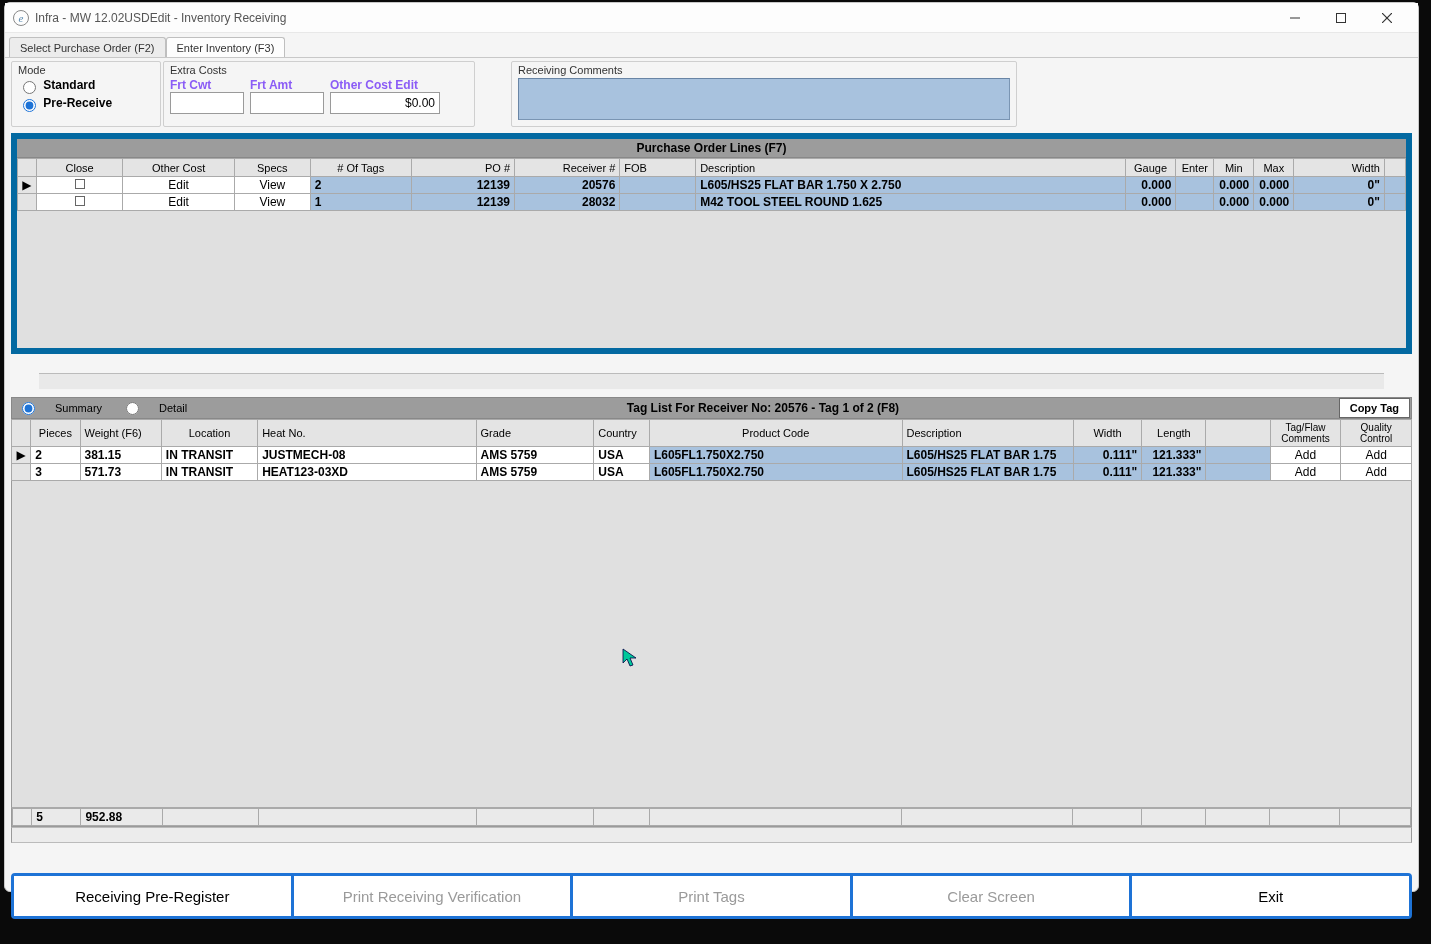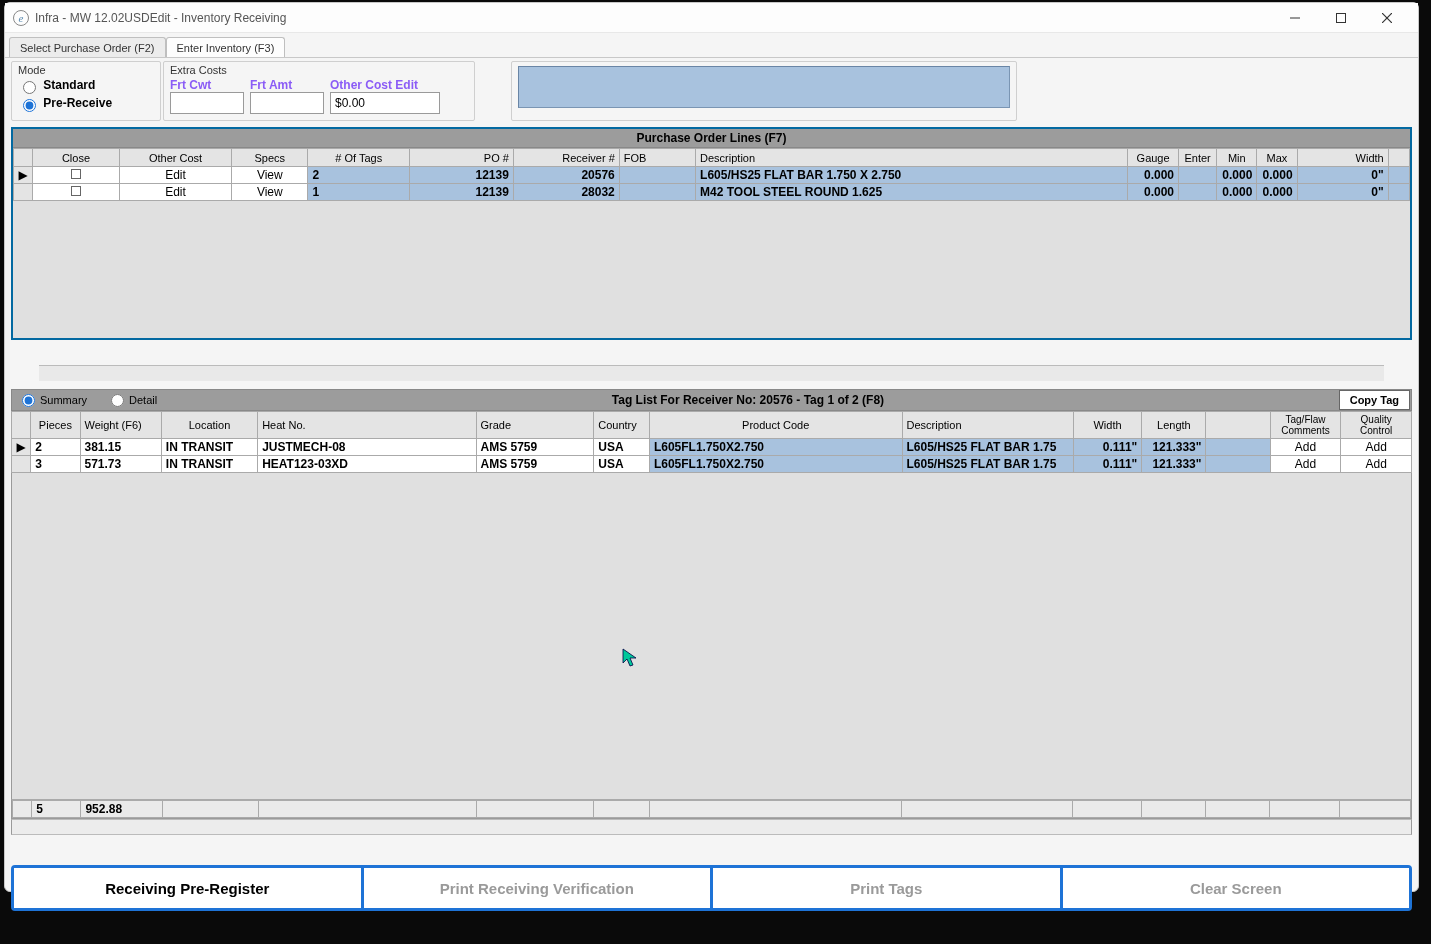--- a/index.html
+++ b/index.html
@@ -103,35 +103,35 @@
   .extra-fields { display: flex; gap: 6px; margin-top: 2px; }
   .ef { display: flex; flex-direction: column; }
   .ef-label { font-size: 12px; font-weight: bold; color: #8b5cf6; }
   .ef input {
     width: 74px; height: 22px;
     border: 1px solid #9a9a9a;
     background: #fff;
     padding: 2px 4px;
     font-size: 12px;
   }
-  .ef.cost input { width: 110px; }
+  .ef.cost input { width: 110px; text-align: right; }
   .rc-group { flex: 0 0 506px; margin-left: 34px; }
   .rc-box {
     margin-top: 2px;
     height: 42px;
     background: #a8c2de;
     border: 1px solid #7a95b3;
     border-left: 1px solid #6985a5;
     border-top: 1px solid #6985a5;
   }
   
   .grid-wrap {
-    border: 2px solid #0369a1;
+    border: 6px solid #0369a1;
     background: #0f172a;
-    margin-bottom: 25px;
+    margin-bottom: 19px;
   }
   .grid-title {
     background: #9c9c9c;
     color: #000;
     font-weight: bold;
     font-size: 12px;
     text-align: center;
     padding: 2px 0;
     border-bottom: 1px solid #888;
   }
@@ -183,21 +183,21 @@
   
   .taglist-header {
     display:flex;
     align-items:center;
     background:#9c9c9c;
     border:1px solid #888;
     height:22px;
     font-size:12px;
   }
   .tl-radios { display:flex; gap:24px; padding-left:10px; align-items:center;}
-  .tl-radios label { font-size:11px; display:flex; align-items:center; gap:5px;}
+  .tl-radios label { font-size:11px; display:flex; align-items:center; gap:20px;}
   .tl-radios input[type=radio]{ accent-color:#1e73d6; margin:0;}
   .tl-title { flex:1; text-align:center; font-weight:bold; }
   .copy-tag {
     background:#fff;
     border:1px solid #666;
     height:20px;
     padding:2px 10px;
     font-size:11px;
     font-weight:bold;
     margin-right:1px;
@@ -226,21 +226,21 @@
     margin-top: 30px;
   }
   .bbtn {
     flex:1;
     background:#fff;
     border-right:3px solid #1e73d6;
     display:flex;
     align-items:center;
     justify-content:center;
     font-size:15px;
-    font-weight:bold;
+    font-weight:normal;
     color:#000;
   }
   .bbtn.disabled { color:#9a9a9a; }
   .bbtn:last-child { border-right:none; }
   .cursor {
     position:absolute;
     left:622px; top:648px;
     pointer-events:none;
   }
   .cursor svg { width:16px; height:20px; }
@@ -307,20 +307,21 @@
             <input type="text" style="">
           </div>
           <div class="ef cost">
             <span class="ef-label">Other Cost Edit</span>
             <input type="text" value="$0.00" style="">
           </div>
         </div>
       </div>
 
       <div class="group rc-group">
+        <div class="group-title">Receiving Comments</div>
         <div class="rc-box"></div>
       </div>
     </div>
 
     <div class="grid-wrap">
       <div class="grid-title">Purchase Order Lines (F7)</div>
       <div class="grid-body1">
         <table class="grid">
           <colgroup>
             <col style="width:18px">
@@ -526,20 +527,21 @@
           </table>
       </div>
       <div class="spacer-scroll"></div>
     </div>
 
     <div class="btnbar">
       <div class="bbtn">Receiving Pre-Register</div>
       <div class="bbtn disabled">Print Receiving Verification</div>
       <div class="bbtn disabled">Print Tags</div>
       <div class="bbtn disabled">Clear Screen</div>
+      <div class="bbtn">Exit</div>
     </div>
   </div>
 </div>
 
 <div class="cursor">
   <svg viewBox="0 0 16 20">
       <path d="M1 1 L1 15 L5 11 L8 18 L11 17 L8 10 L14 10 Z" fill="#00c89a" stroke="#004" stroke-width="0.8"></path>
     </svg>
 </div>
 

